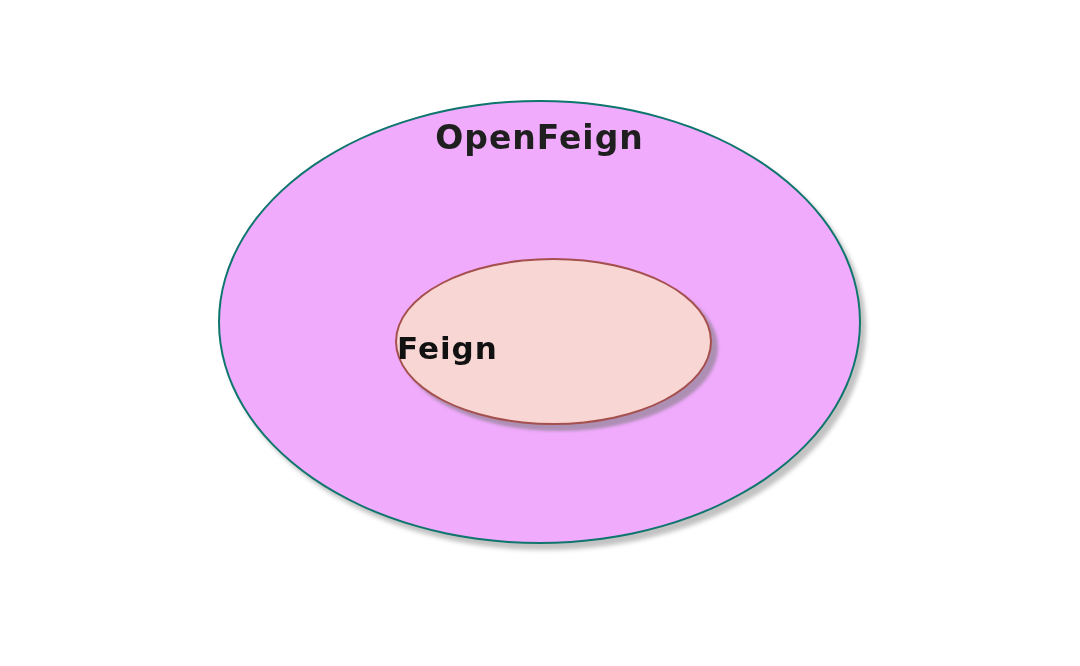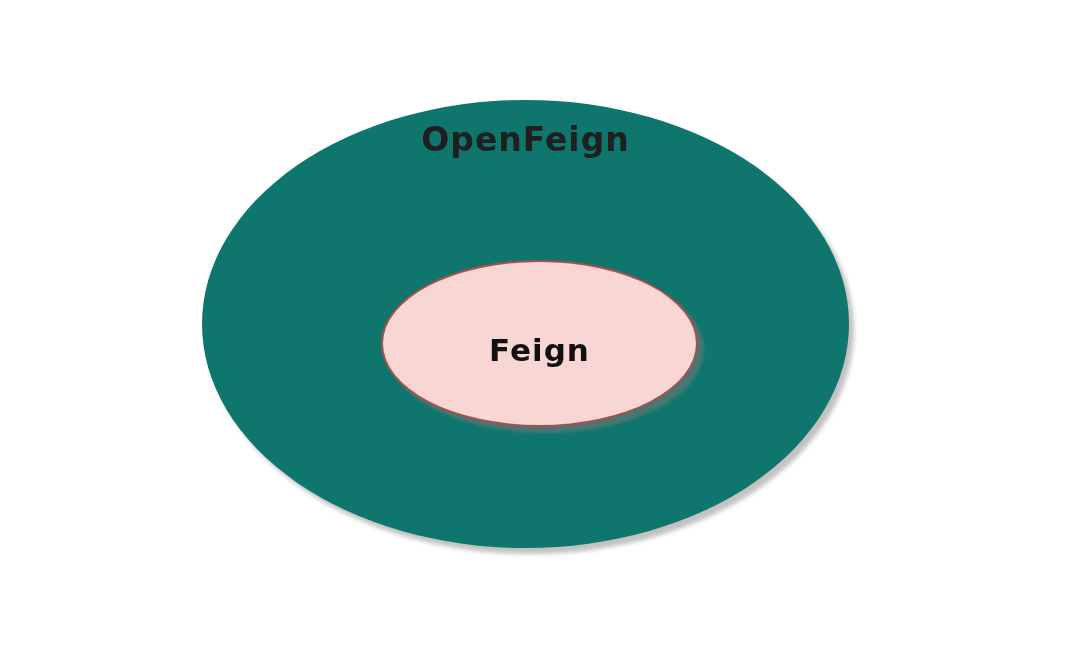--- a/index.html
+++ b/index.html
@@ -10,26 +10,26 @@
   .canvas {
     position: relative;
     width: 1080px;
     height: 666px;
     background: #ffffff;
     overflow: hidden;
     font-family: "DejaVu Sans", "Liberation Sans", sans-serif;
   }
   .outer-ellipse {
     position: absolute;
-    left: 202px;
+    left: 218px;
     top: 100px;
     width: 639px;
     height: 440px;
-    background: #0f766e;
-    border: 4px solid #0f766e;
+    background: #f0abfc;
+    border: 2px solid #0f766e;
     border-radius: 50%;
     box-shadow: 5px 6px 4px rgba(120,120,120,0.45);
   }
   .outer-label {
     position: absolute;
     left: 0;
     top: 16px;
     width: 100%;
     text-align: center;
     font-size: 33px;
@@ -42,21 +42,21 @@
     left: 175px;
     top: 156px;
     width: 313px;
     height: 163px;
     background: #f8d6d3;
     border: 2px solid #a5504e;
     border-radius: 50%;
     box-shadow: 6px 6px 3px rgba(120,120,120,0.55);
     display: flex;
     align-items: center;
-    justify-content: center;
+    justify-content: flex-start;
   }
   .inner-label {
     font-size: 31px;
     font-weight: bold;
     letter-spacing: 1px;
     color: #111111;
     transform: translateY(6px);
   }
   .watermark {
     position: absolute;

